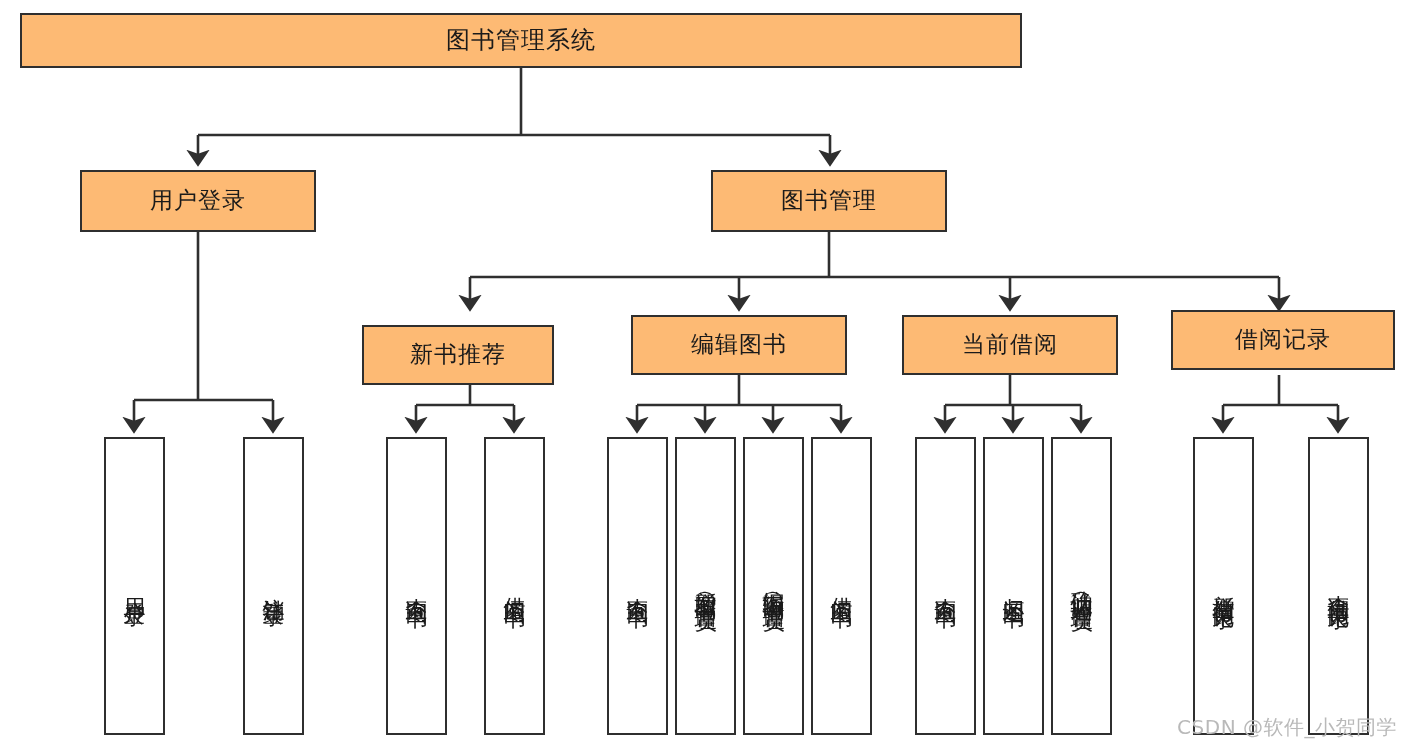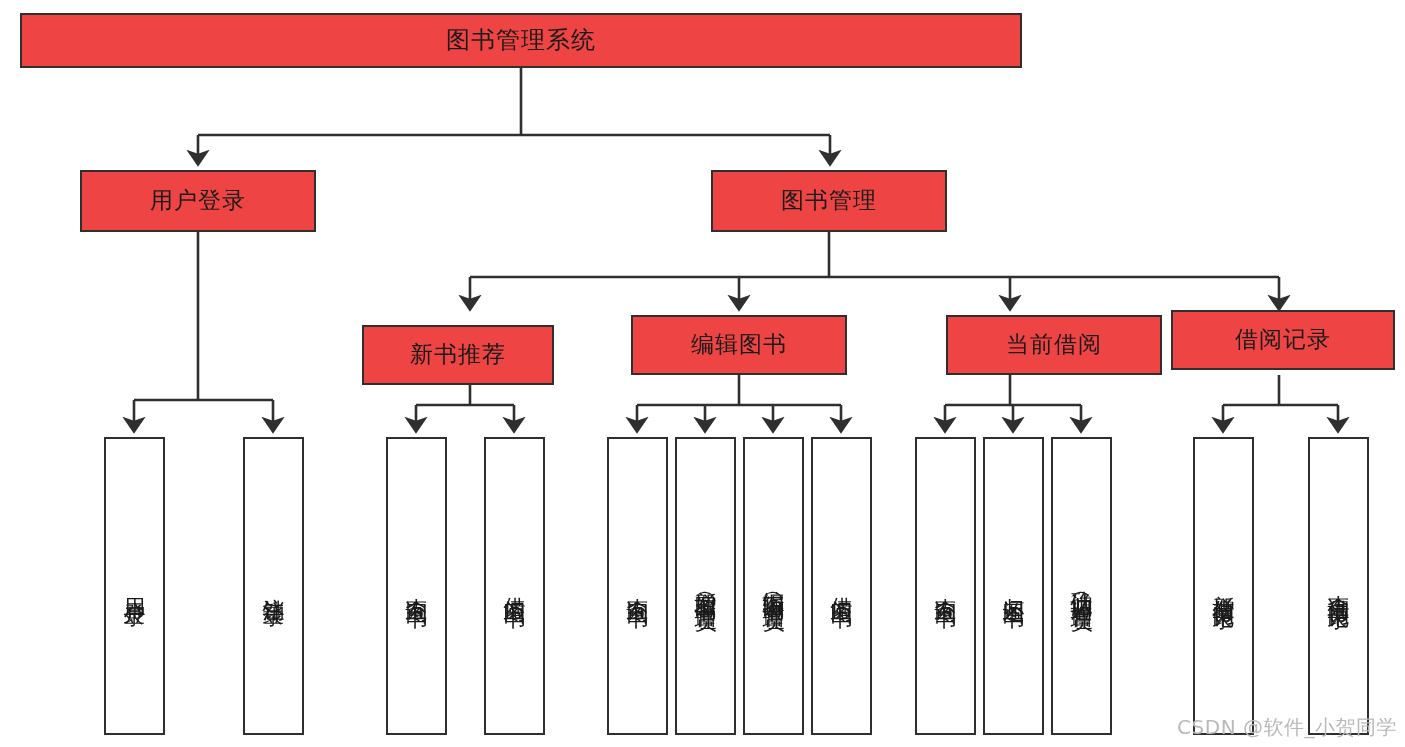--- a/index.html
+++ b/index.html
@@ -14,21 +14,21 @@
     position: relative;
     width: 1405px;
     height: 747px;
     background: #ffffff;
     overflow: hidden;
   }
   .node {
     position: absolute;
     box-sizing: border-box;
     border: 2.5px solid #2f2f2f;
-    background: #ef4444;
+    background: #fdba74;
     display: flex;
     align-items: center;
     justify-content: center;
     color: #1a1a1a;
   }
   .node.horiz {
     font-size: 23px;
     letter-spacing: 1px;
     line-height: 1.1;
   }
@@ -138,21 +138,21 @@
   <div class="node horiz" style="left:711px; top:170px; width:236px; height:62px;">
     <span>图书管理</span>
   </div>
 
   <div class="node horiz" style="left:362px; top:325px; width:192px; height:60px;">
     <span>新书推荐</span>
   </div>
   <div class="node horiz" style="left:631px; top:315px; width:216px; height:60px;">
     <span>编辑图书</span>
   </div>
-  <div class="node horiz" style="left:902px; top:315px; width:216px; height:60px;margin-left:44px;">
+  <div class="node horiz" style="left:902px; top:315px; width:216px; height:60px;">
     <span>当前借阅</span>
   </div>
   <div class="node horiz" style="left:1171px; top:310px; width:224px; height:60px;">
     <span>借阅记录</span>
   </div>
 
   <div class="leaf" style="left:104px; top:437px; width:61px; height:298px;">
     <span class="vtext">用户登录</span>
   </div>
   <div class="leaf" style="left:243px; top:437px; width:61px; height:298px;">

